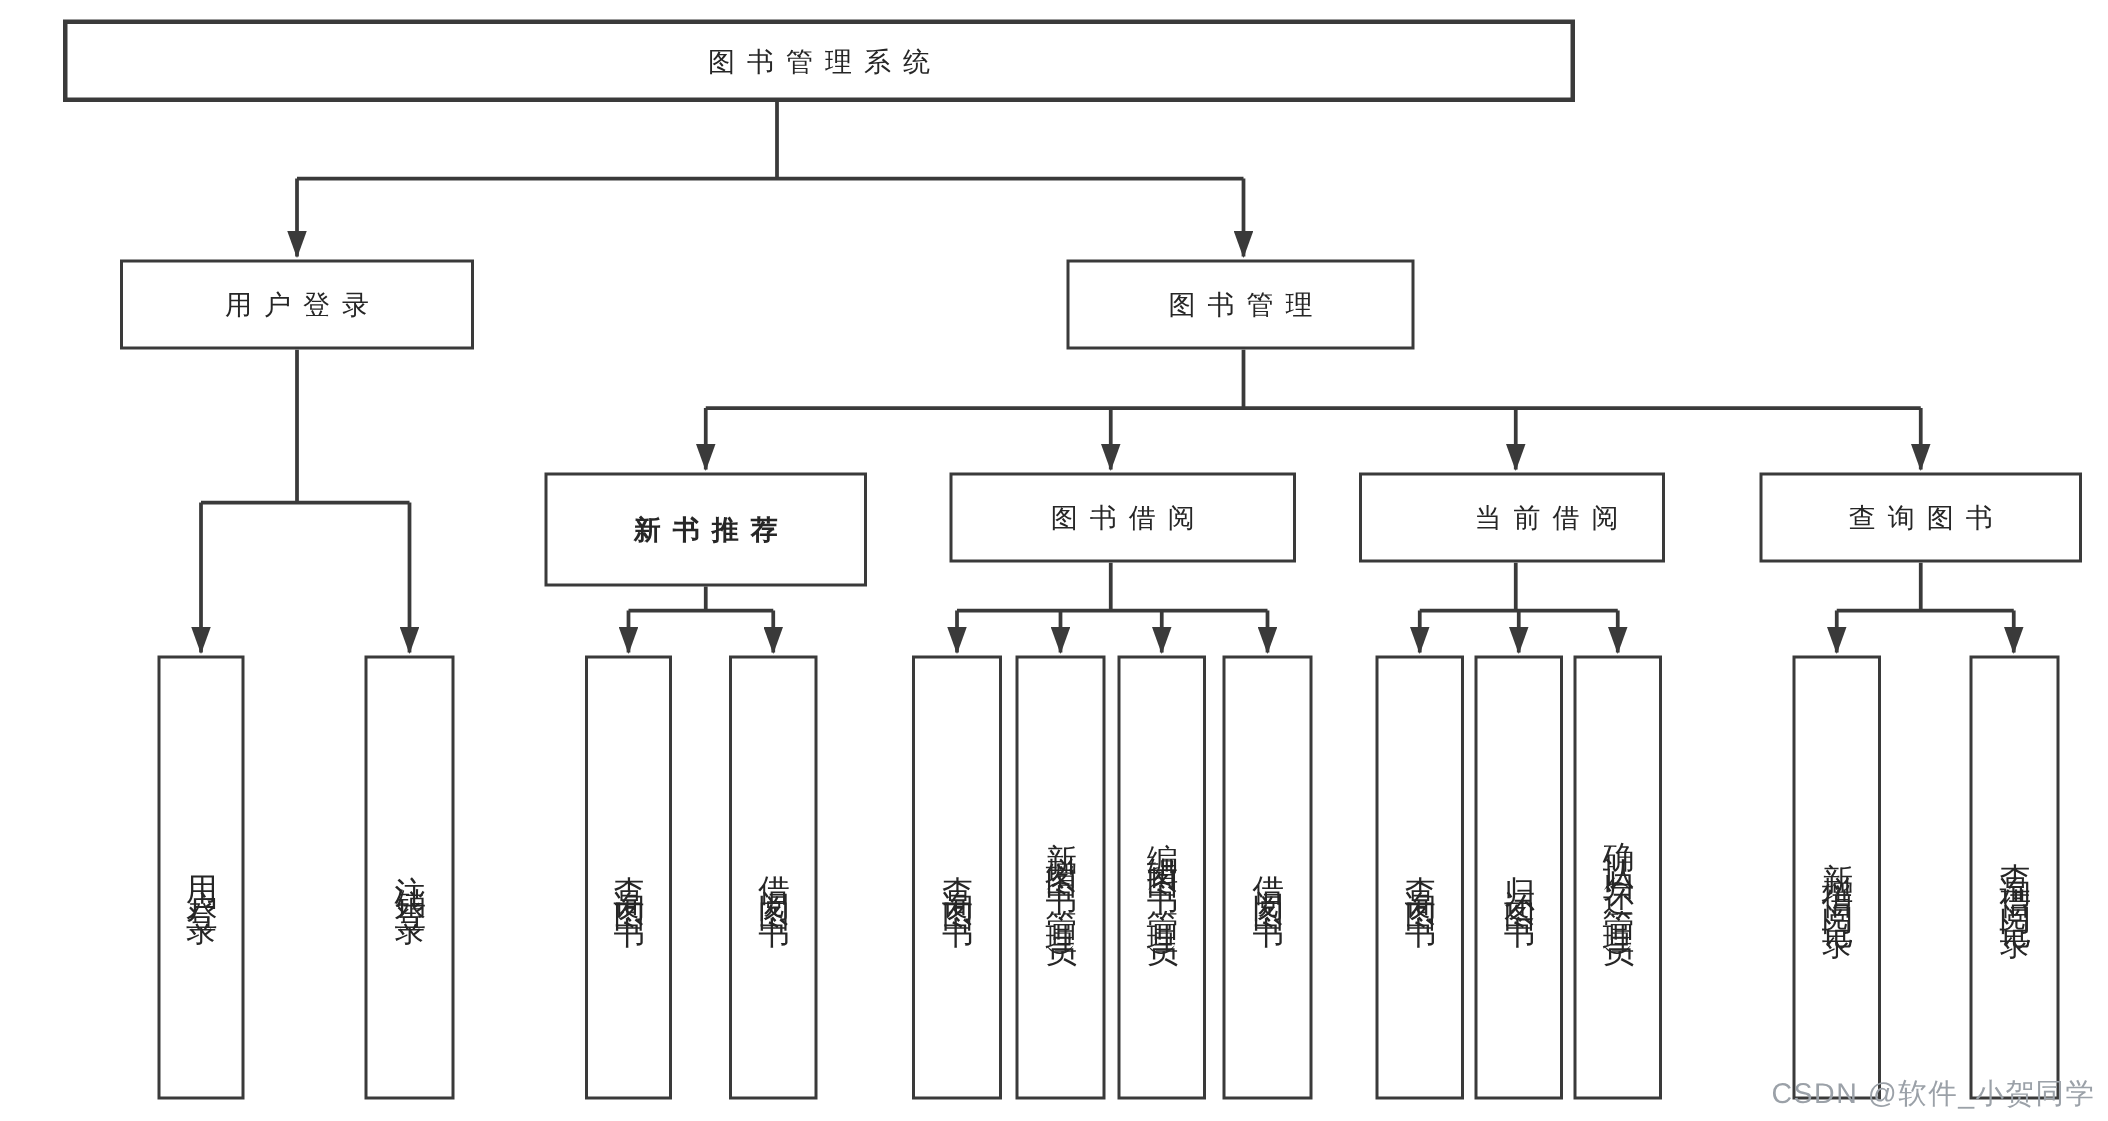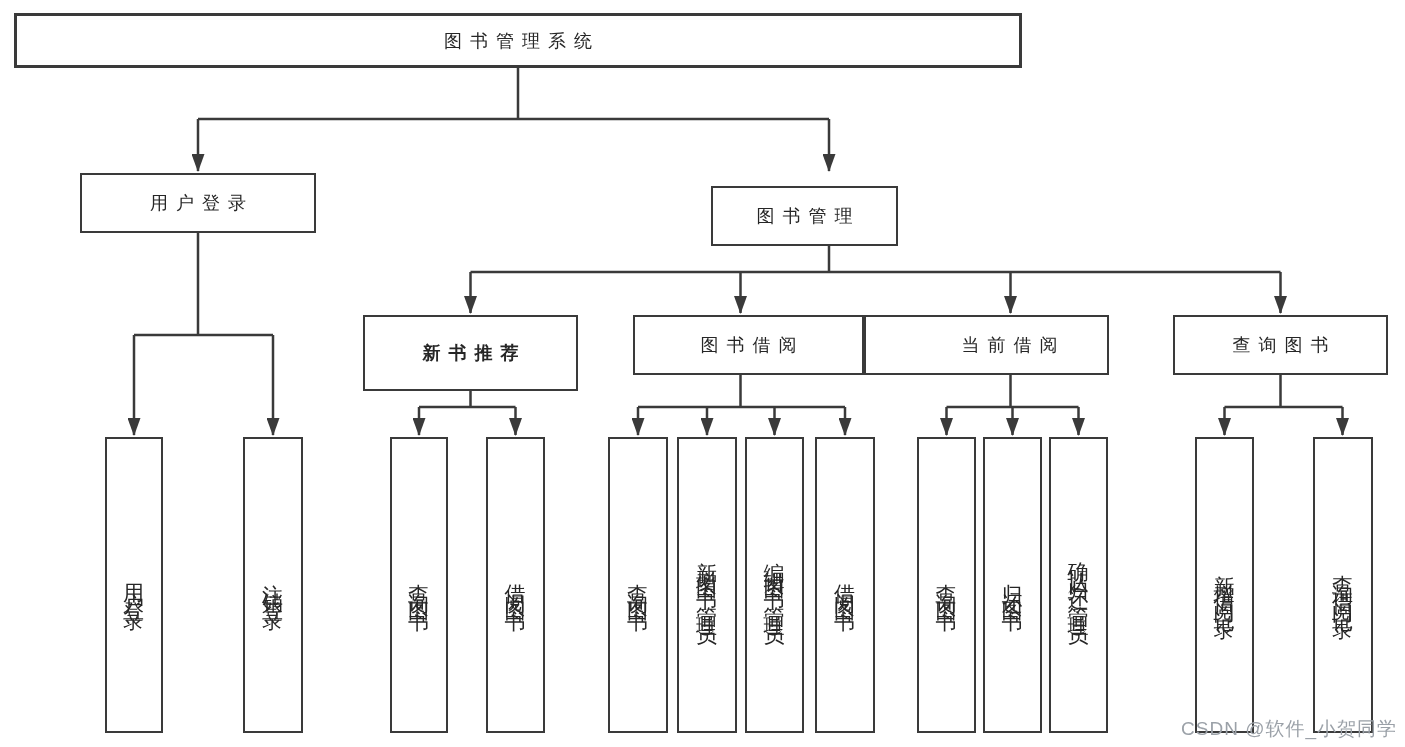--- a/index.html
+++ b/index.html
@@ -16,34 +16,34 @@
   .connectors{position:absolute;left:0;top:0;width:1405px;height:747px;}
   .connectors path,.connectors line{stroke:var(--line);stroke-width:2.5;fill:none;}
   .connectors marker path{fill:var(--line);stroke:none;}
   .node{
     position:absolute;box-sizing:border-box;border:2px solid var(--line);
     background:var(--background);display:flex;align-items:center;justify-content:center;
   }
   .h-node span{
     font-size:18px;letter-spacing:8px;text-indent:8px;white-space:nowrap;color:var(--text);
   }
-  .root-node{border-width:3px;}
+  .root-node{border-width:3px;margin-left:28px;}
   .v-node span{
     writing-mode:vertical-rl;text-orientation:mixed;
     font-size:21px;letter-spacing:9px;line-height:1;color:var(--text);white-space:nowrap;
   }
   
   #n-root{left:14px;top:13px;width:1008px;height:55px;}
   
   #n-l2-0{left:80px;top:173px;width:236px;height:60px;}
-  #n-l2-1{left:711px;top:186px;width:187px;height:60px;text-align:right;}
+  #n-l2-1{left:711px;top:173px;width:232px;height:60px;text-align:right;}
   
   #n-m0{left:363px;top:315px;width:215px;height:76px;font-weight:bold;}
   #n-m1{left:633px;top:315px;width:231px;height:60px;}
-  #n-m2{left:864px;top:315px;width:245px;height:60px;padding-left:46px;}
+  #n-m2{left:906px;top:315px;width:204px;height:60px;padding-left:46px;}
   #n-m3{left:1173px;top:315px;width:215px;height:60px;}
   
   .v-node{top:437px;height:296px;}
   #n-g1a{left:105px;width:58px;}
   #n-g1b{left:243px;width:60px;}
   #n-g2a{left:390px;width:58px;}
   #n-g2b{left:486px;width:59px;}
   #n-g3a{left:608px;width:60px;}
   #n-g3b{left:677px;width:60px;}
   #n-g3c{left:745px;width:59px;}

